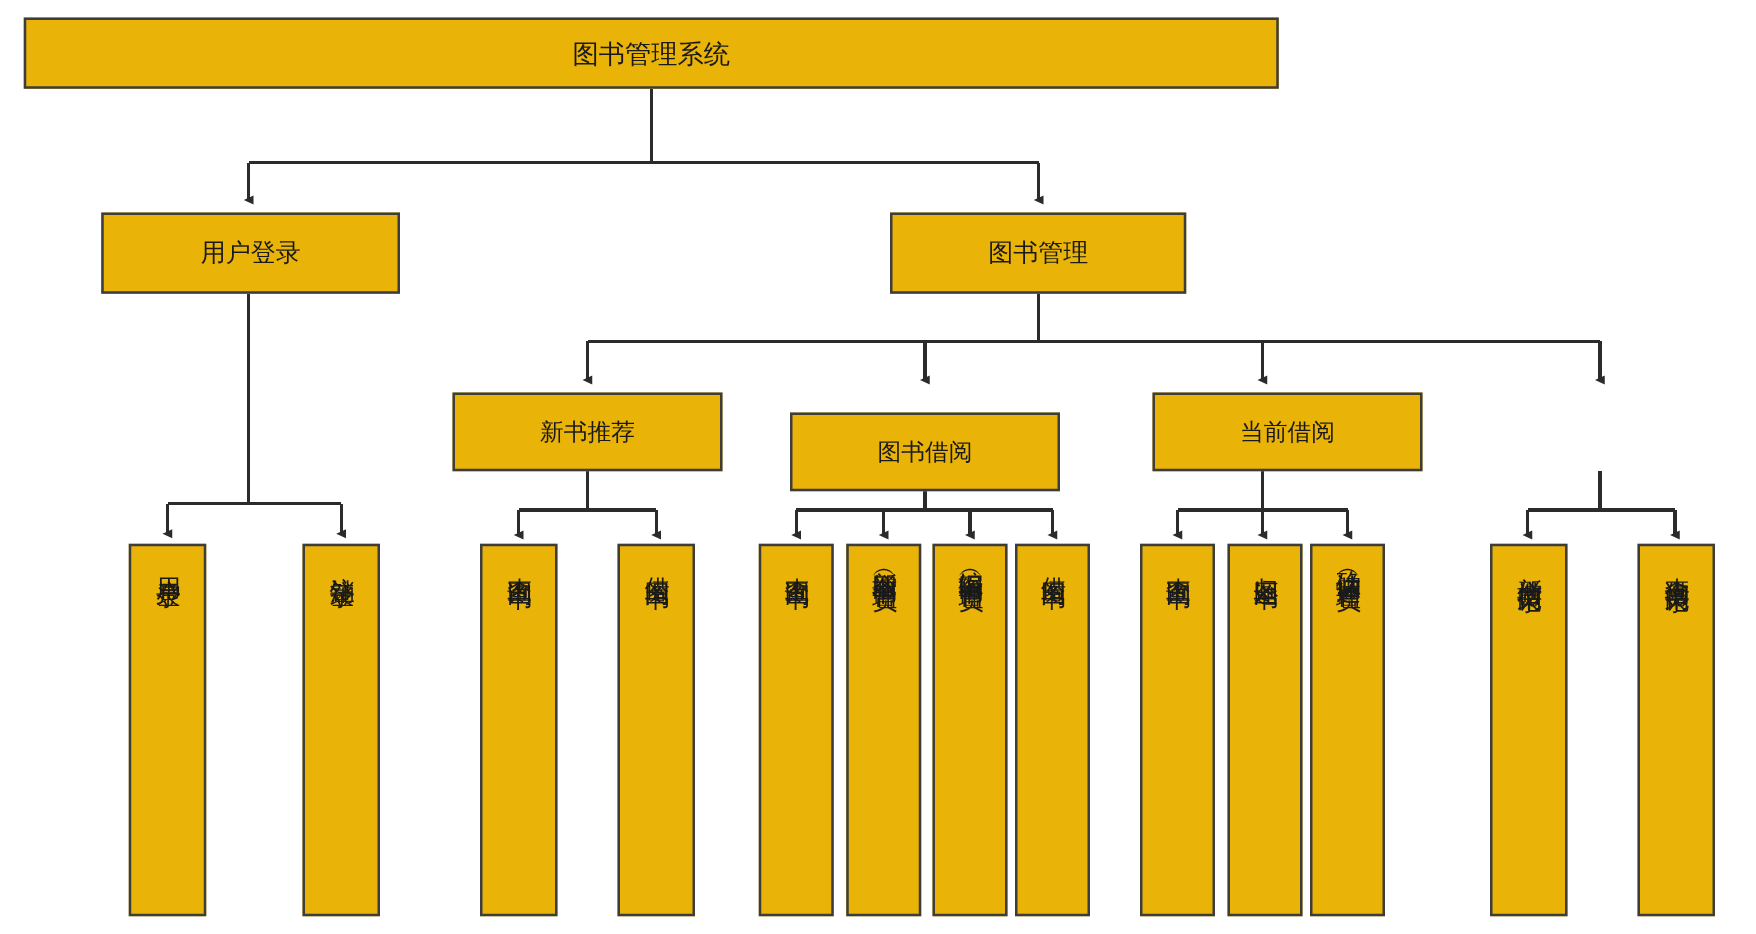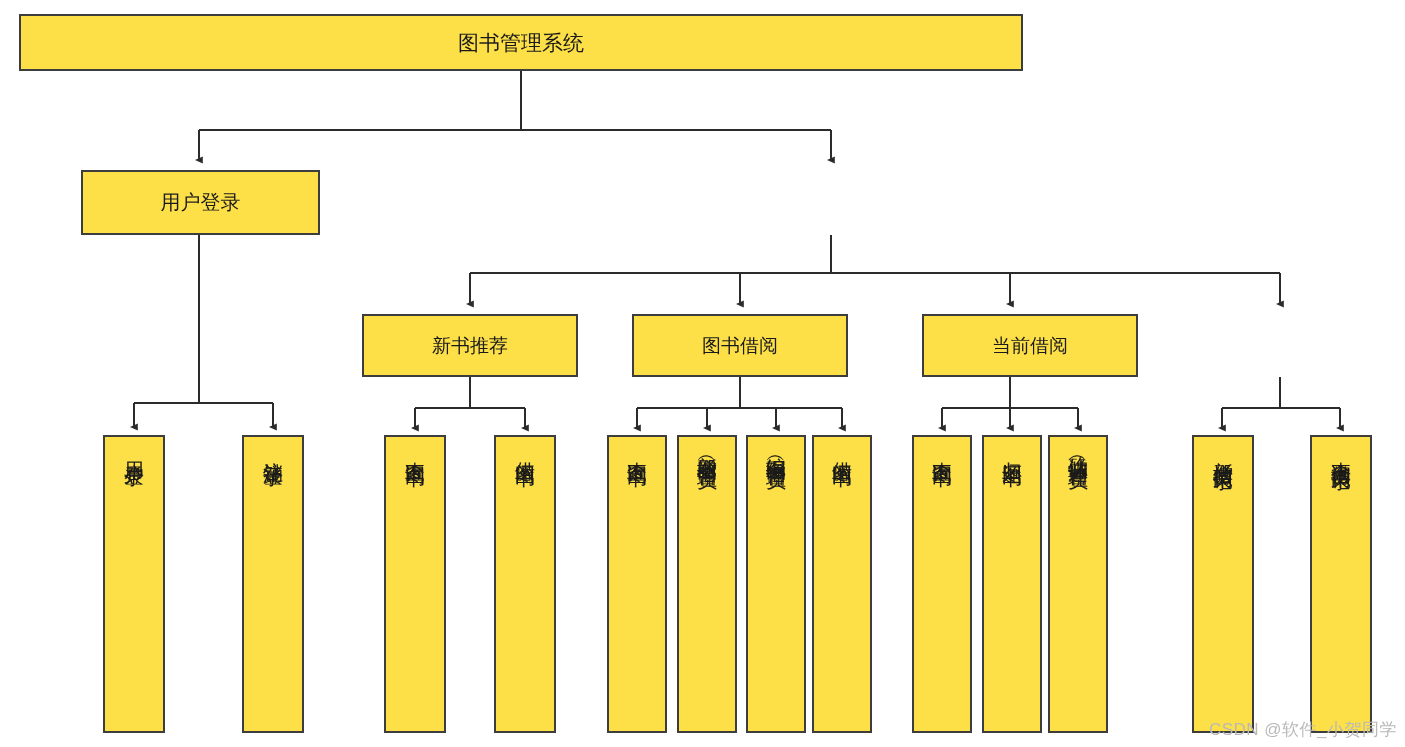--- a/index.html
+++ b/index.html
@@ -22,21 +22,21 @@
     position: absolute;
     left: 0;
     top: 0;
     width: 1405px;
     height: 747px;
     pointer-events: none;
   }
   .node {
     position: absolute;
     box-sizing: border-box;
-    background: #fde047;
+    background: #eab308;
     border: 2px solid #3d3d3d;
     display: flex;
     align-items: center;
     justify-content: center;
     color: #1a1a1a;
     z-index: 2;
   }
   .node.level-root {
     font-size: 21px;
   }
@@ -131,25 +131,28 @@
     </g>
   </svg>
 
   <div class="node level-root" style="left:19px; top:14px; width:1004px; height:57px;">
     <span class="hlabel">图书管理系统</span>
   </div>
 
   <div class="node level-1" style="left:81px; top:170px; width:239px; height:65px;">
     <span class="hlabel">用户登录</span>
   </div>
+  <div class="node level-1" style="left:712px; top:170px; width:237px; height:65px;">
+    <span class="hlabel">图书管理</span>
+  </div>
 
   <div class="node level-2" style="left:362px; top:314px; width:216px; height:63px;">
     <span class="hlabel">新书推荐</span>
   </div>
-  <div class="node level-2" style="left:632px; top:314px; width:216px; height:63px;">
+  <div class="node level-2" style="left:632px; top:330px; width:216px; height:63px;">
     <span class="hlabel">图书借阅</span>
   </div>
   <div class="node level-2" style="left:902px; top:314px; width:216px; height:63px;margin-left:20px;">
     <span class="hlabel">当前借阅</span>
   </div>
 
   <div class="node leaf" style="left:103px; top:435px; width:62px; height:298px;">
     <span class="vlabel">用户登录</span>
   </div>
   <div class="node leaf" style="left:242px; top:435px; width:62px; height:298px;">
@@ -186,14 +189,13 @@
     <span class="vlabel">确认归还（管理员）</span>
   </div>
 
   <div class="node leaf" style="left:1192px; top:435px; width:62px; height:298px;">
     <span class="vlabel">新增借阅记录</span>
   </div>
   <div class="node leaf" style="left:1310px; top:435px; width:62px; height:298px;">
     <span class="vlabel">查询借阅记录</span>
   </div>
 
-  <div id="watermark">CSDN @软件_小贺同学</div>
 </div>
 
 </body></html>

